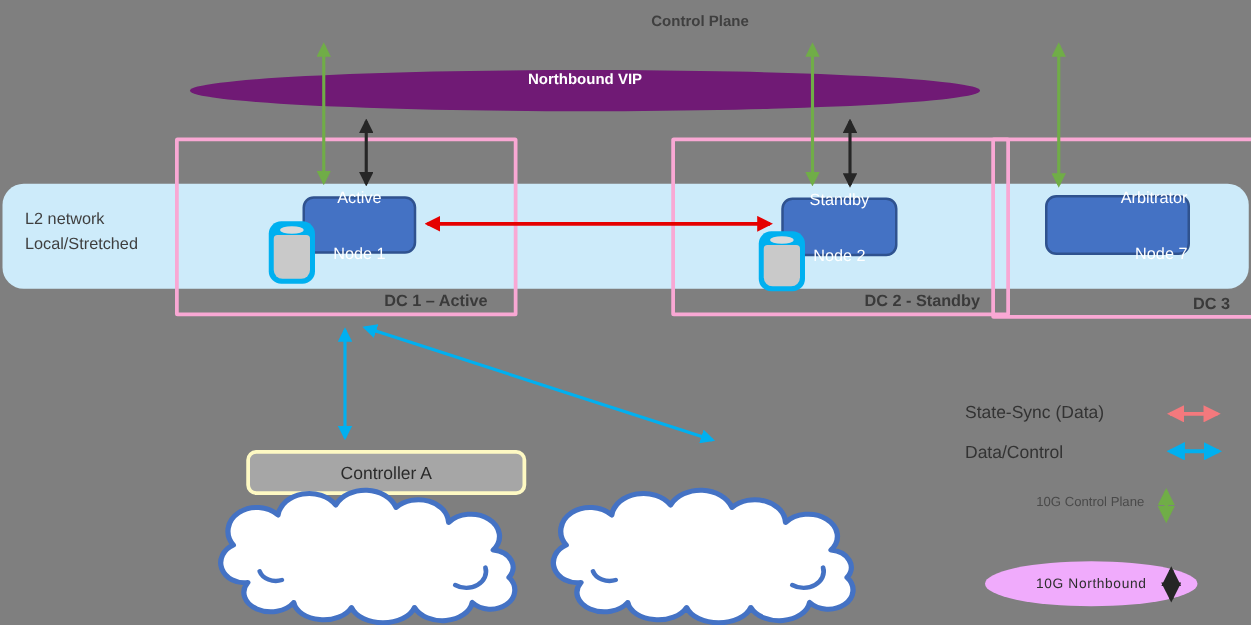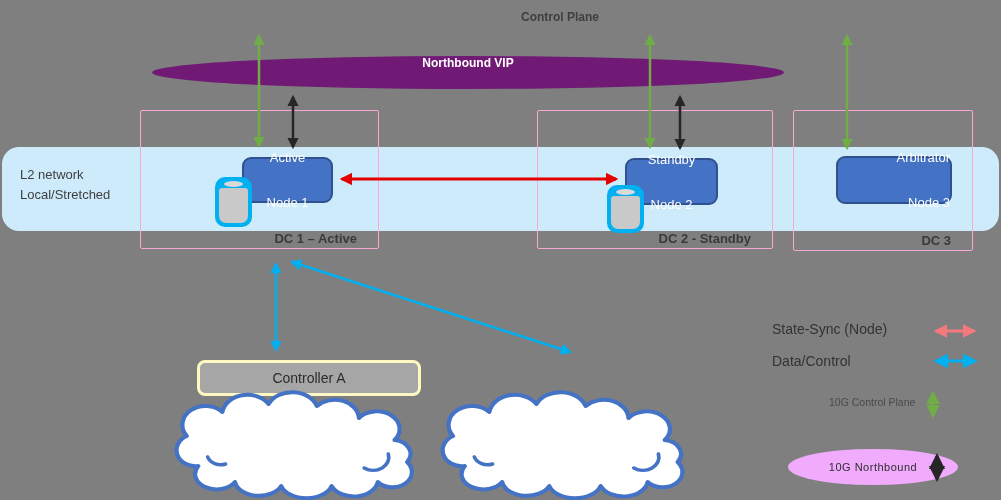--- a/index.html
+++ b/index.html
@@ -14,21 +14,21 @@
   
   .l2-band{left:2px;top:147px;width:997px;height:84px;background:#CDEBFA;border-radius:17px;z-index:1;}
   .l2-label{left:20px;top:165px;font-size:13px;color:#3F3F3F;line-height:20px;z-index:4;}
 
   
   .vip{left:152px;top:56px;width:632px;height:33px;background:#701a75;border-radius:50%;
        display:flex;align-items:flex-start;justify-content:center;z-index:3;}
   .vip span{color:#fff;font-weight:bold;font-size:12px;}
 
   
-  .dc{border:1px solid #f9a8d4;border-radius:2px;z-index:2;}
+  .dc{border:3px solid #f9a8d4;border-radius:2px;z-index:2;padding-left:31px;}
   .dc-label{position:absolute;right:21px;bottom:2px;font-size:13px;font-weight:bold;color:#3A3A3A;white-space:nowrap;}
   .dc1{left:140px;top:110px;width:237px;height:137px;}
   .dc2{left:537px;top:110px;width:234px;height:137px;}
   .dc3{left:793px;top:110px;width:178px;height:139px;}
 
   
   .node{background:#4472C4;border:2px solid #2F528F;border-radius:9px;color:#fff;font-size:13px;
         text-align:center;display:flex;flex-direction:column;justify-content:center;line-height:17px;z-index:5;gap:28px;}
   .node1{left:242px;top:157px;width:87px;height:42px;}
   .node2{left:625px;top:158px;width:89px;height:43px;align-items:center;}
@@ -92,37 +92,37 @@
   <div class="abs node node1">
     <span>Active</span>
     <span>Node 1</span>
   </div>
   <div class="abs node node2">
     <span>Standby</span>
     <span>Node 2</span>
   </div>
   <div class="abs node node3">
     <span>Arbitrator</span>
-    <span>Node 3</span>
+    <span>Node 7</span>
   </div>
 
   <div class="abs cyl cyl1">
     <div class="lid"></div>
     <div class="body"></div>
   </div>
   <div class="abs cyl cyl2">
     <div class="lid"></div>
     <div class="body"></div>
   </div>
 
   <div class="abs controller ctrlA">
     <span>Controller A</span>
   </div>
 
-  <div class="abs legend-label lg-sync">State-Sync (Node)</div>
+  <div class="abs legend-label lg-sync">State-Sync (Data)</div>
   <div class="abs legend-label lg-data">Data/Control</div>
   <div class="abs legend-small lg-10gcp">10G Control Plane</div>
   <div class="abs lg-ellipse">
     <span>10G Northbound</span>
   </div>
 
   <svg id="overlay" width="1001" height="500" viewBox="0 0 1001 500">
     <defs>
       <marker id="ah-green" viewBox="0 0 8 8" markerWidth="4.6" markerHeight="4.6" refX="6.5" refY="4" orient="auto-start-reverse">
           <path d="M0,0 L8,4 L0,8 z" fill="#70AD47"></path>

